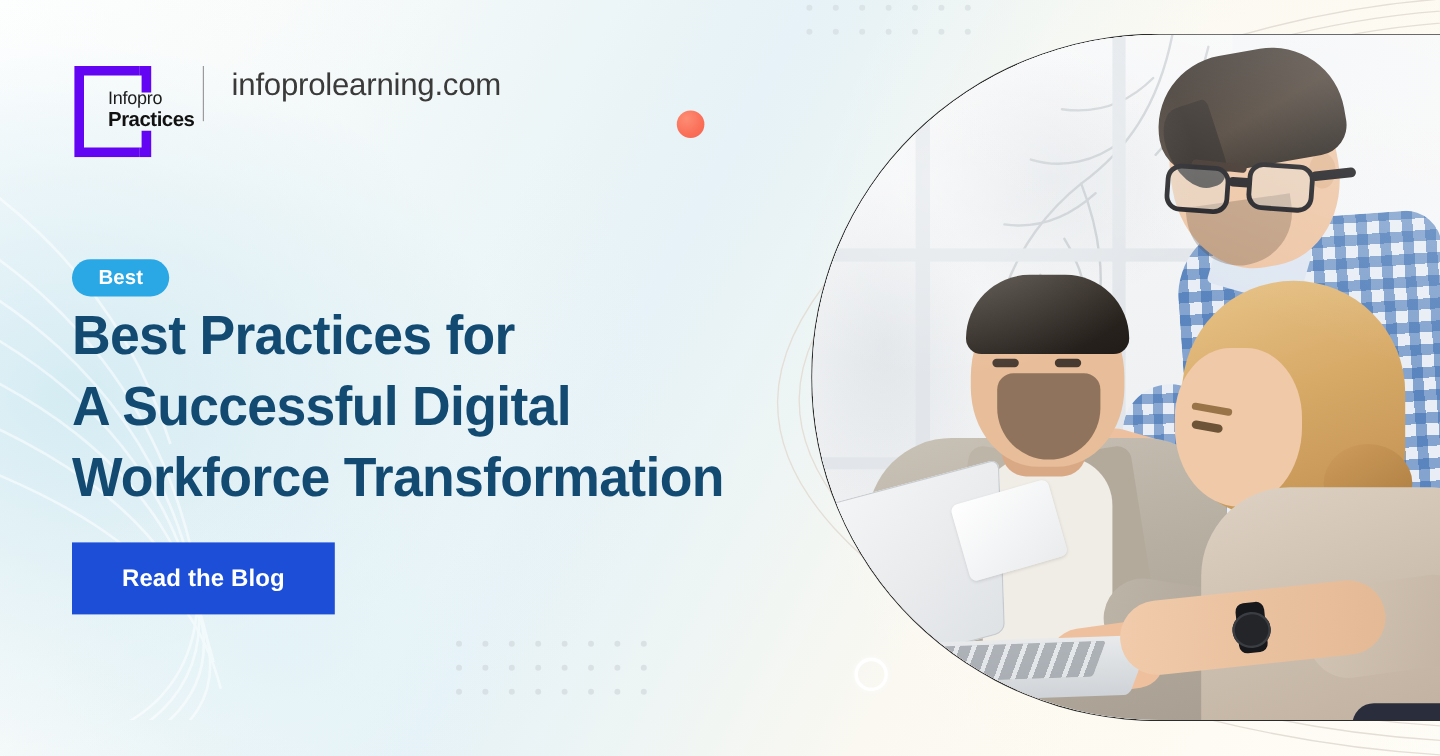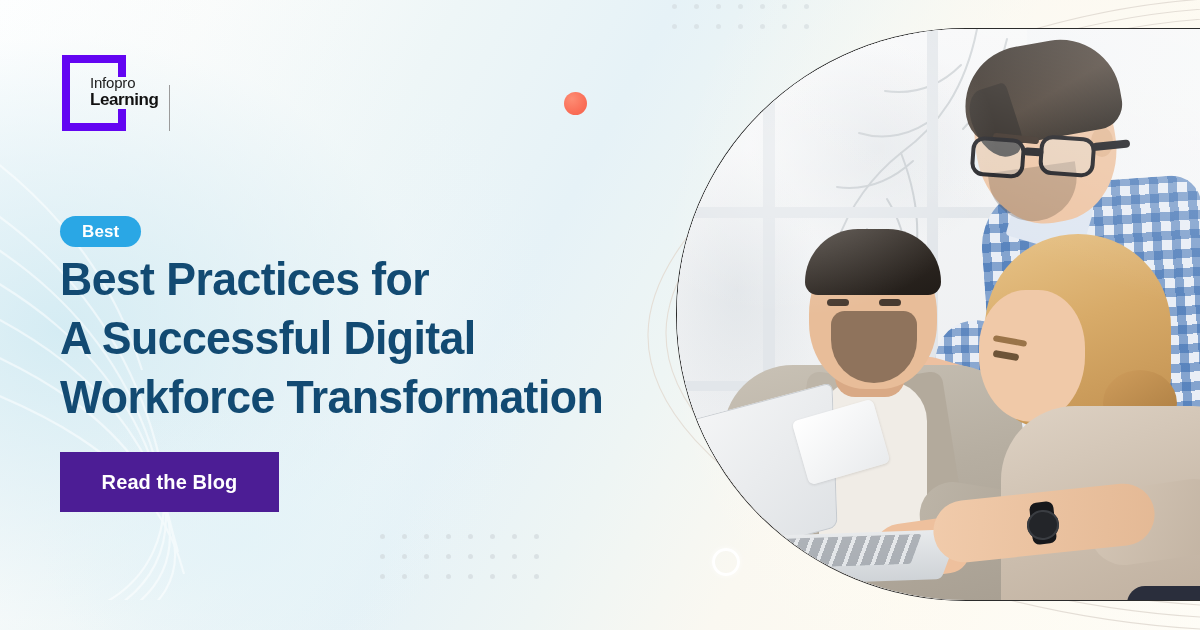--- a/index.html
+++ b/index.html
@@ -92,21 +92,21 @@
 
   
   .arcs { position:absolute; left:620px; top:-10px; width:600px; height:660px; pointer-events:none; }
   .arcs svg { width:100%; height:100%; display:block; }
 
   
   .content { position:absolute; left:60px; top:0; width:640px; height:630px; }
 
   .brandbar {
     position:absolute; left:0; top:55px;
-    display:flex; align-items:flex-end; gap:1px;
+    display:flex; align-items:flex-start; gap:1px;
   }
   .logo-mark {
     position:relative; width:86px; height:76px; flex:none;
   }
   .logo-mark .bracket { position:absolute; inset:0; }
   .logo-mark .bracket svg { width:100%; height:100%; display:block; }
   .logo-words {
     position:absolute; left:30px; top:20px;
     line-height:1.08; text-align:left;
   }
@@ -139,21 +139,21 @@
     font-size:46px; font-weight:700; line-height:1.28;
     letter-spacing:-0.6px;
     transform:scaleX(0.97); transform-origin:left top;
   }
   .headline .ln { display:block; white-space:nowrap; }
 
   .cta {
     position:absolute; left:60px; top:452px;
     display:inline-flex; align-items:center; justify-content:center;
     width:219px; height:60px;
-    background:#4c1d95; border:none; border-radius:0;
+    background:#1d4ed8; border:none; border-radius:0;
     color:#ffffff; font-size:20px; font-weight:700; letter-spacing:0.1px;
     cursor:pointer;
   }
 
   
   .photo-panel {
     position:absolute; left:676px; top:28px;
     width:524px; height:573px;
     border:1.4px solid #2b2b2b;
     border-top-left-radius:290px 286px;
@@ -583,26 +583,27 @@
       <div class="logo-mark">
         <div class="bracket">
           <svg viewBox="0 0 86 76" fill="none">
             <path d="M56 4 H6 V72 H56" stroke="#6305f2" stroke-width="8" fill="none"></path>
             <path d="M56 4 H62 V22" stroke="#6305f2" stroke-width="8" fill="none"></path>
             <path d="M62 54 V72 H56" stroke="#6305f2" stroke-width="8" fill="none"></path>
           </svg>
         </div>
         <div class="logo-words">
           <div class="l1">Infopro</div>
-          <div class="l2">Learning</div>
+          <div class="l2">Practices</div>
         </div>
       </div>
 
       <div class="brand-div"></div>
 
+      <div class="brand-url">infoprolearning.com</div>
     </div>
 
     <div class="badge">Best</div>
 
     <div class="headline">
       <span class="ln">Best Practices for</span>
       <span class="ln">A Successful Digital</span>
       <span class="ln">Workforce Transformation</span>
     </div>
   </div>

